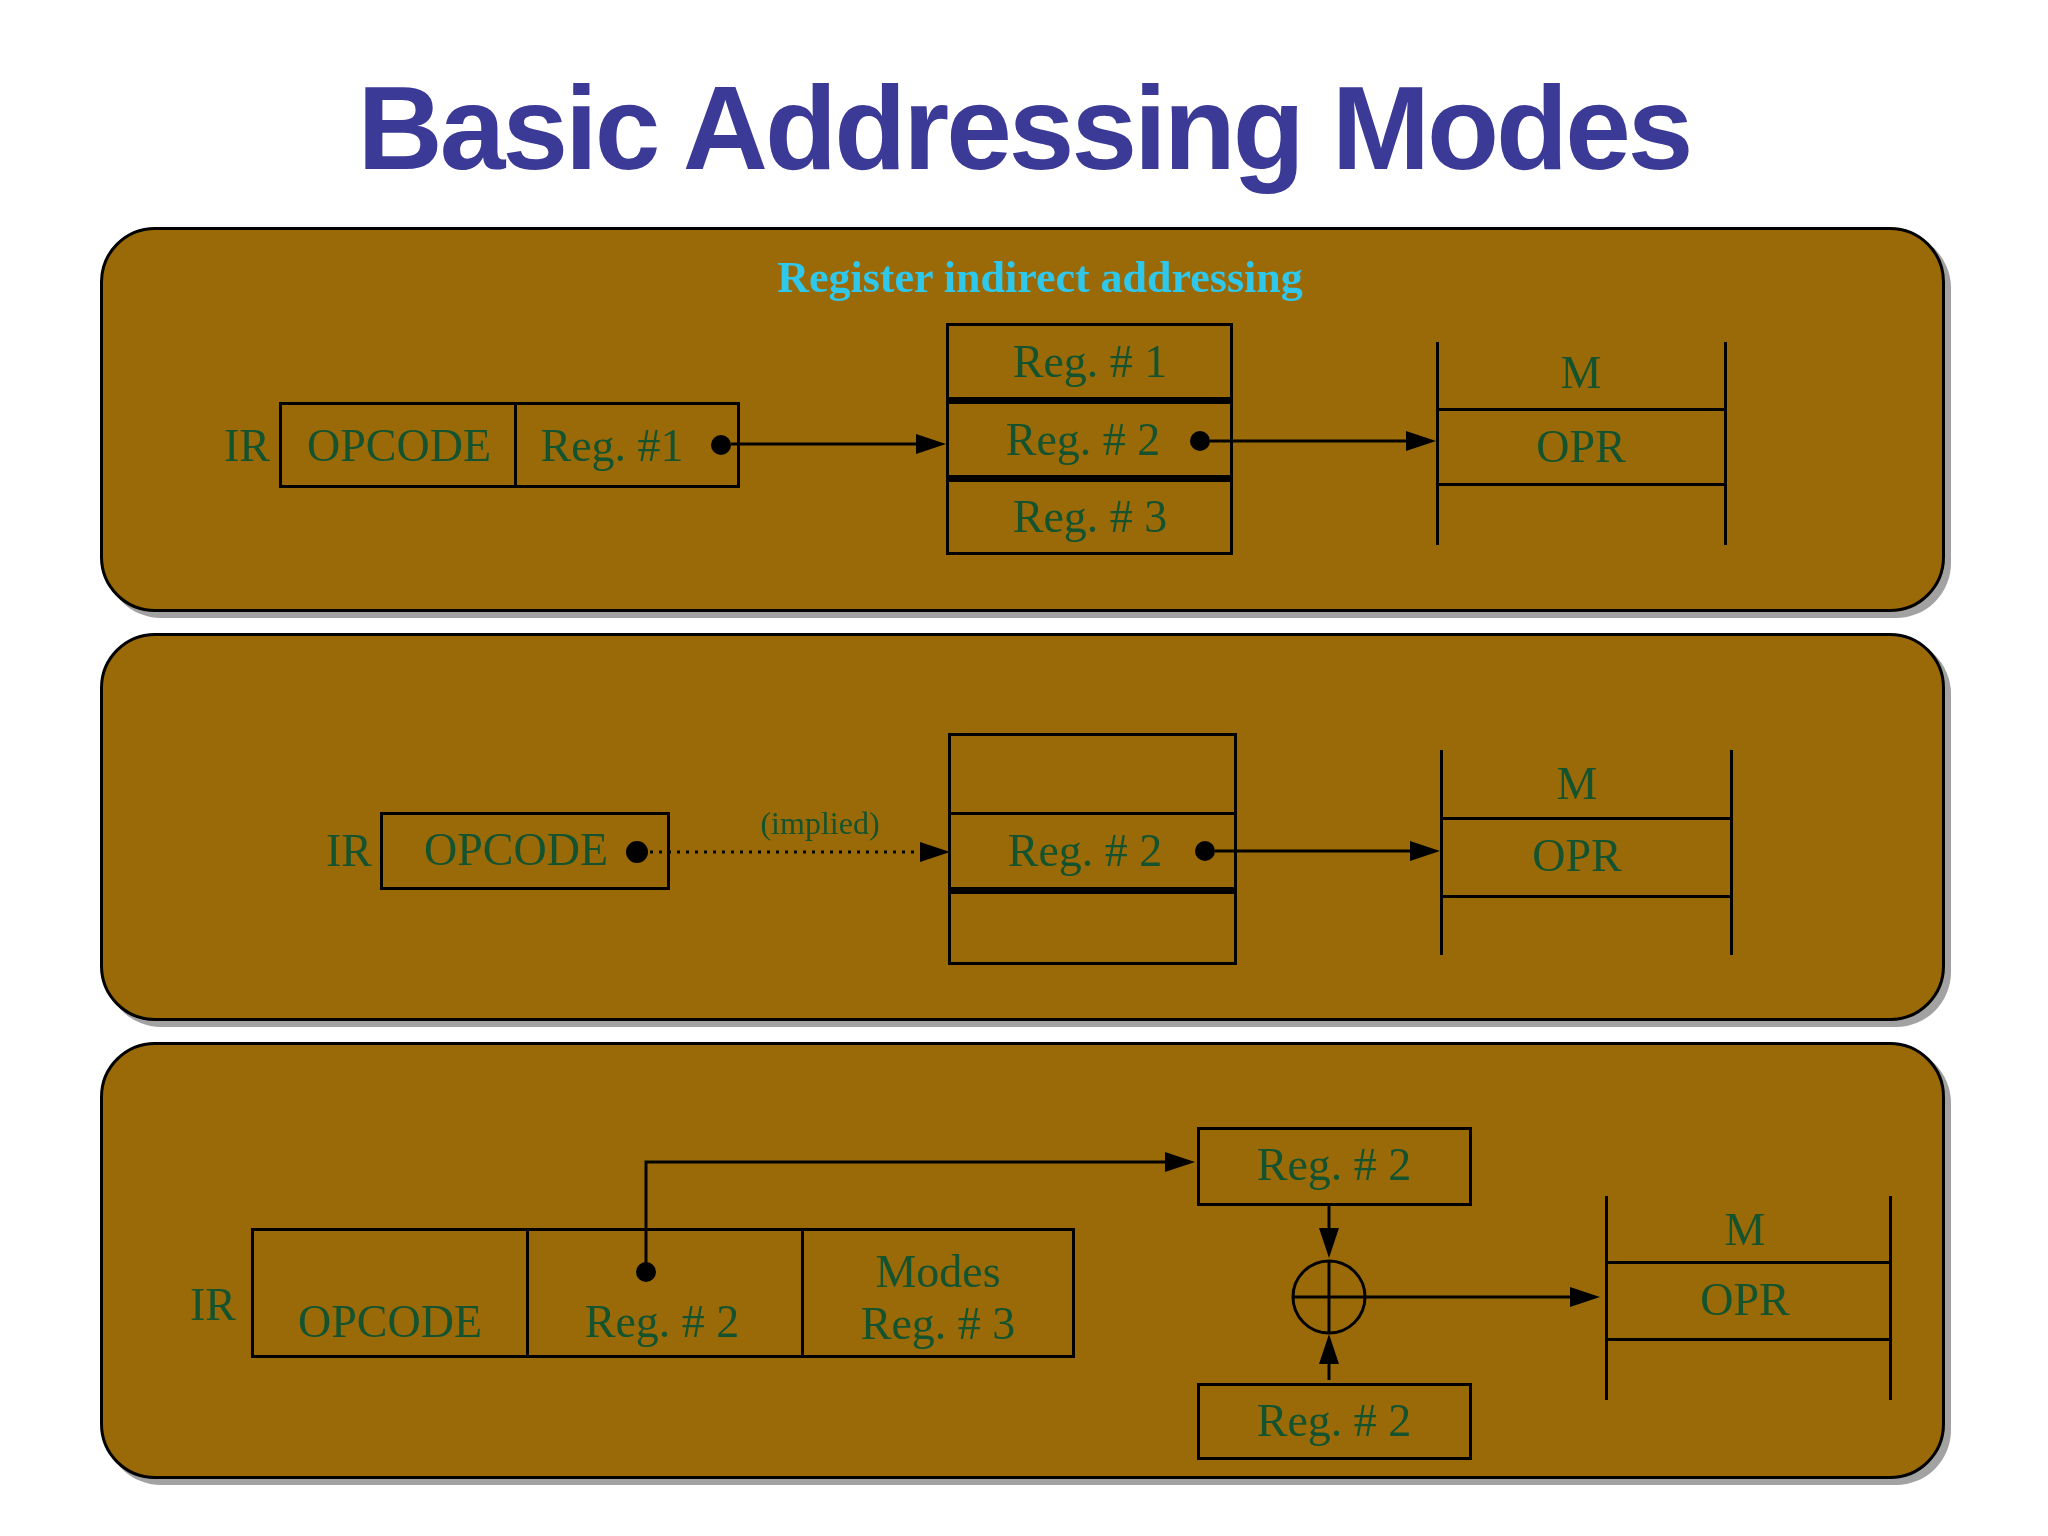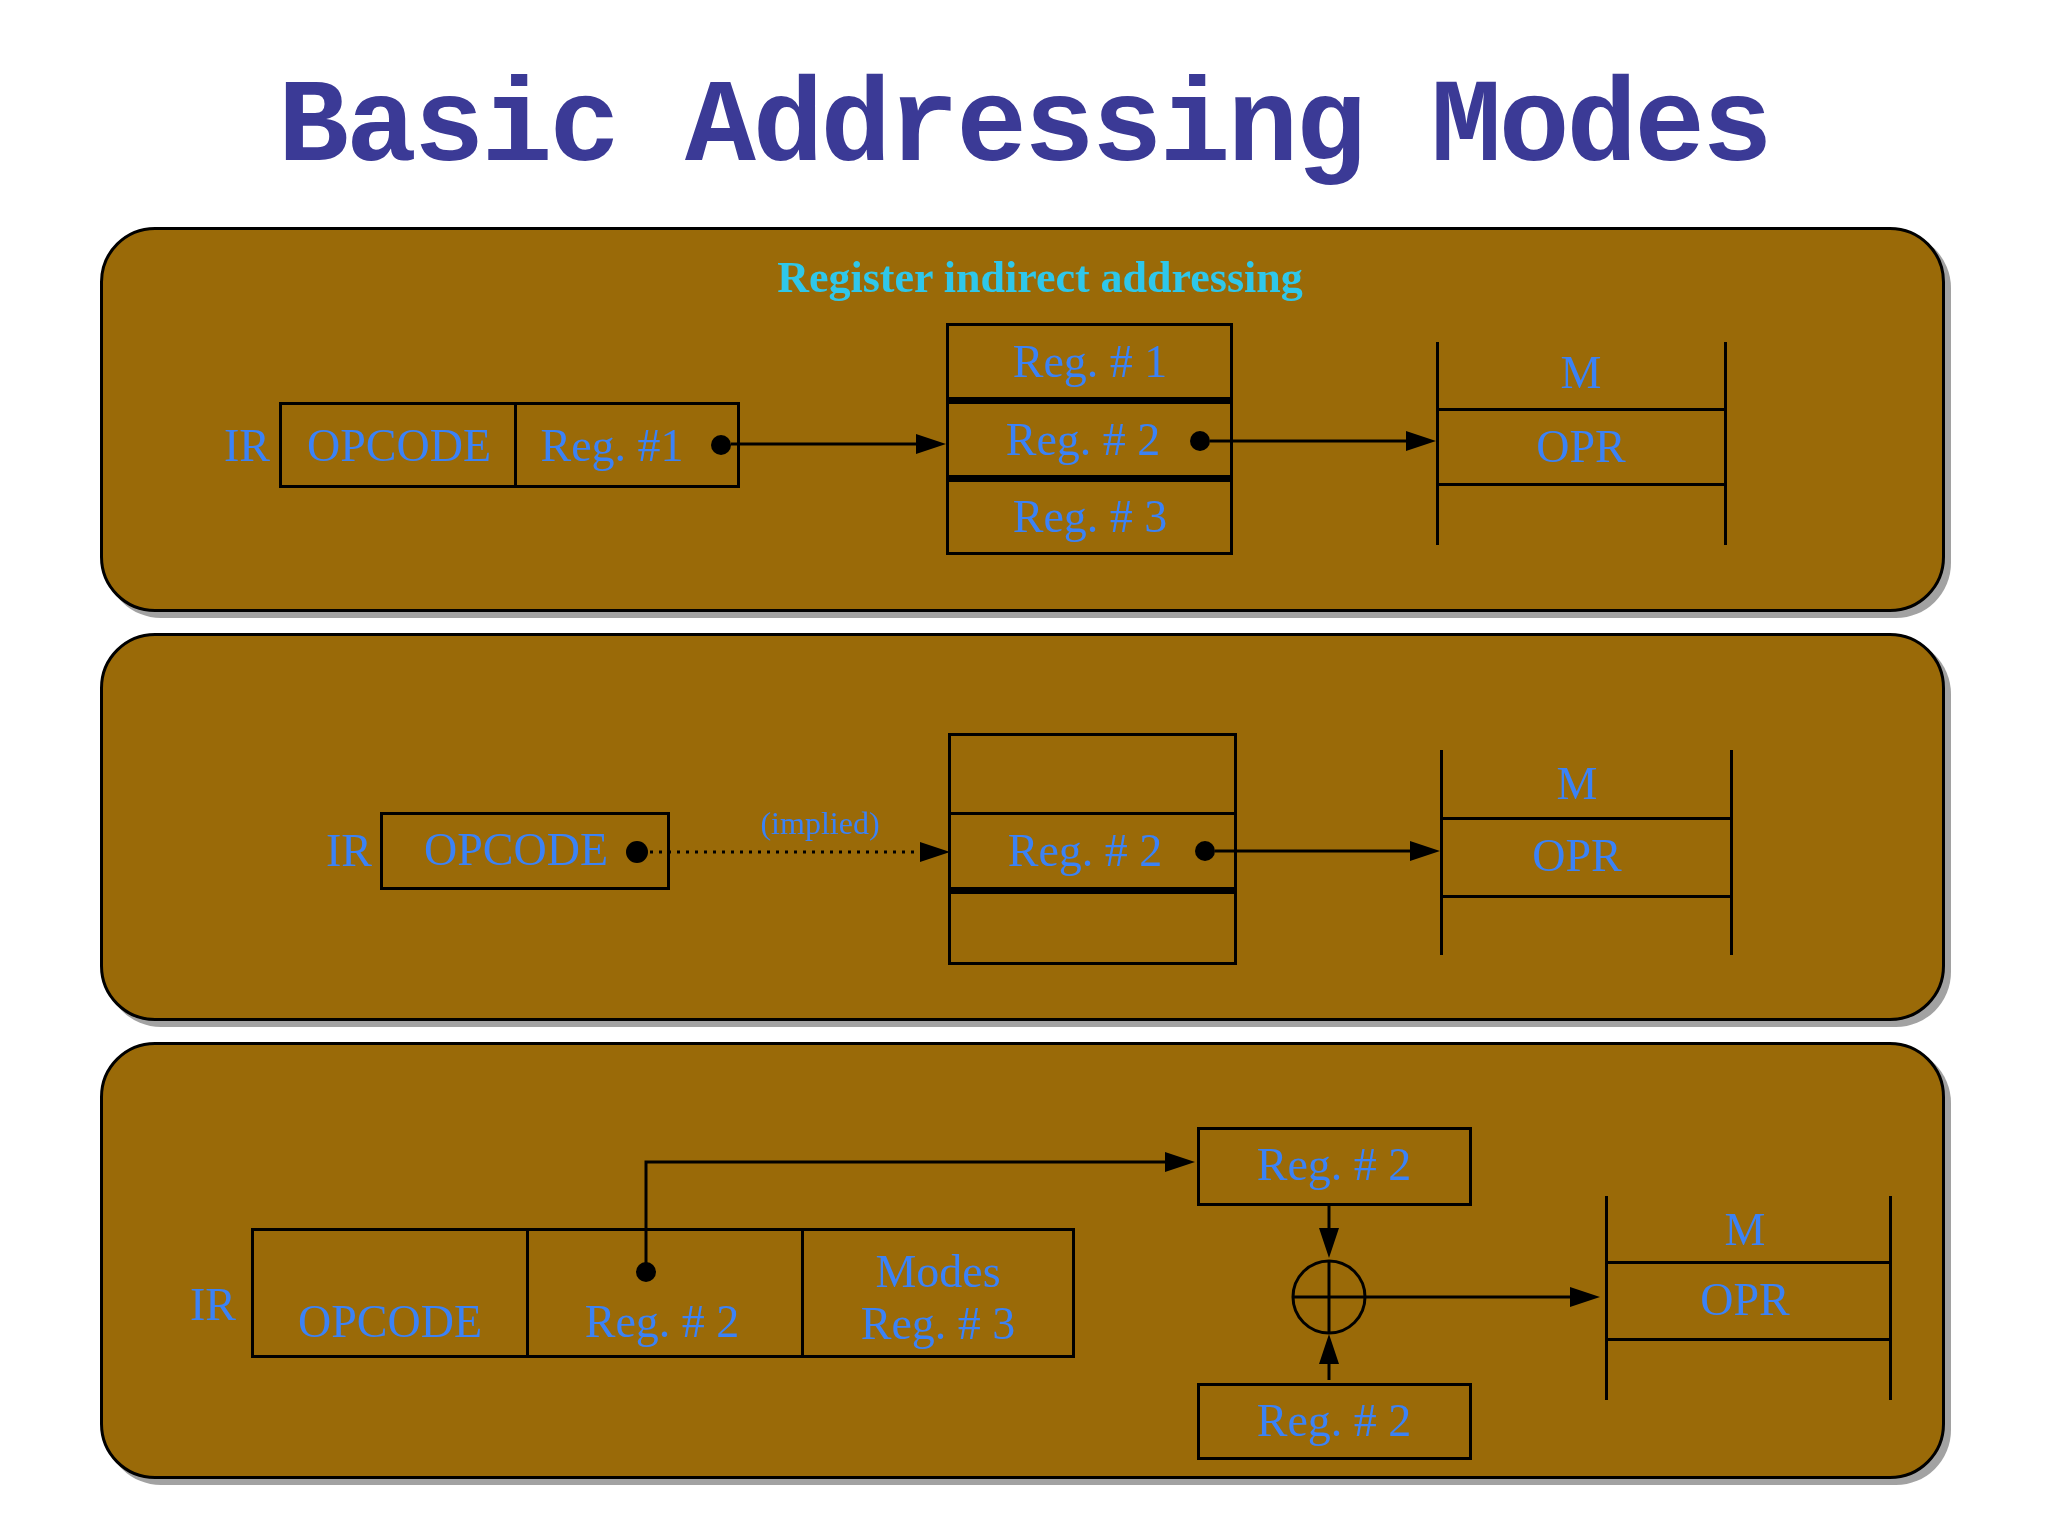--- a/index.html
+++ b/index.html
@@ -1,25 +1,25 @@
 <!DOCTYPE html>
 <html><head>
 <meta charset="utf-8">
 <style>
   html,body{margin:0;padding:0;background:#ffffff;}
   #stage{position:relative;width:2048px;height:1536px;background:#ffffff;overflow:hidden;
          font-family:"Liberation Serif","DejaVu Serif",serif;}
   #slide-title{position:absolute;left:1024px;top:128px;transform:translate(-50%,-50%);
-    font-family:Liberation Mono, monospace;font-weight:bold;
+    font-family:Liberation Sans, sans-serif;font-weight:bold;
     font-size:118px;letter-spacing:-3px;color:#3b3a96;white-space:nowrap;}
   .panel{position:absolute;left:100px;width:1839px;background:#9a6a08;
     border:3px solid #000;border-radius:55px;box-shadow:6px 6px 0 rgba(70,70,70,0.5);}
   .phead{position:absolute;transform:translate(-50%,-50%);font-weight:bold;
     font-size:44px;color:#2fc7ea;white-space:nowrap;}
-  .lbl{position:absolute;transform:translate(-50%,-50%);font-size:46px;color:#3b82f6;
+  .lbl{position:absolute;transform:translate(-50%,-50%);font-size:46px;color:#14532d;
     white-space:nowrap;line-height:1;}
   .small{font-size:32px;}
   .bx{position:absolute;border:3px solid #000;box-sizing:border-box;background:transparent;}
   .vdiv{position:absolute;top:0;bottom:0;width:3px;background:#000;}
   .hdiv{position:absolute;left:0;right:0;background:#000;}
   .vln{position:absolute;width:3px;background:#000;}
   .hln{position:absolute;height:3px;background:#000;}
   svg#wires{position:absolute;left:0;top:0;pointer-events:none;}
 </style>
 </head>

